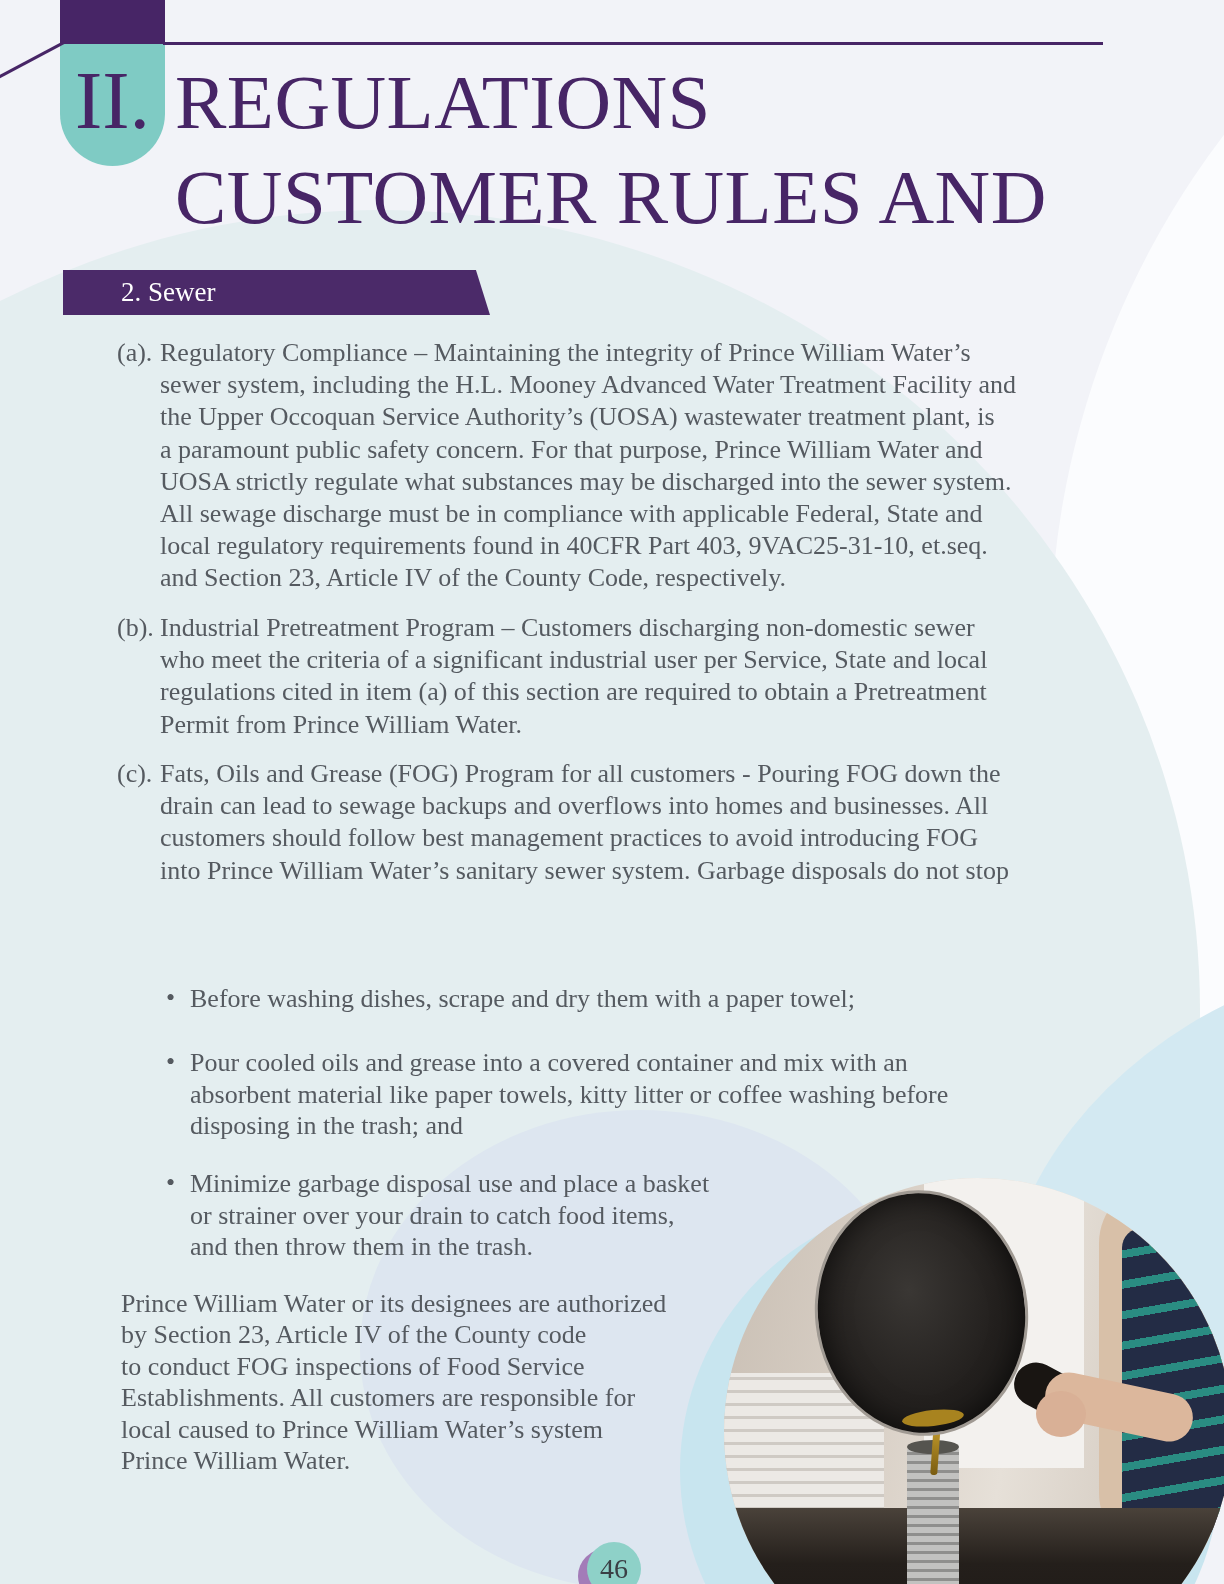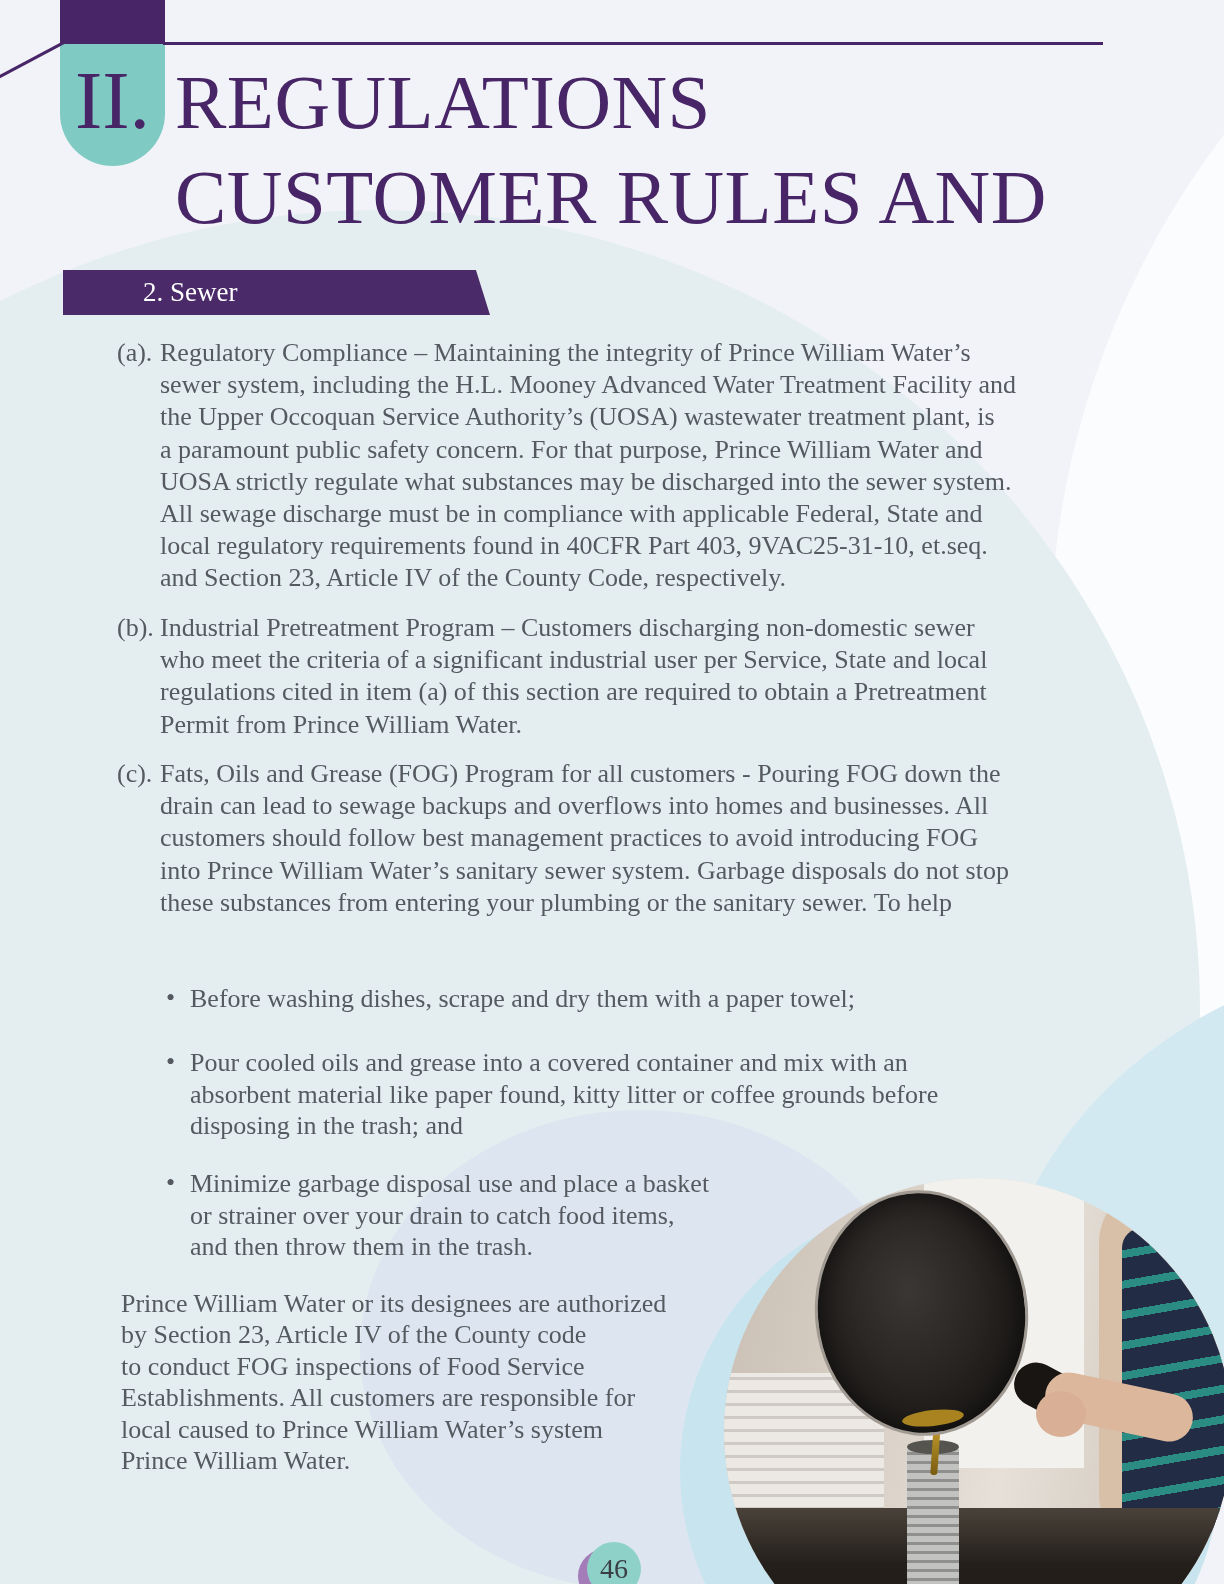--- a/index.html
+++ b/index.html
@@ -23,21 +23,21 @@
     font-size:82px; font-weight:300; color:#472566; line-height:1; }
   .hdr-rule { left:163px; top:42px; width:940px; height:3px; background:#472566; }
   .hdr-diag { left:-2px; top:76px; width:76px; height:3px; background:#472566;
     transform:rotate(-28deg); transform-origin:left center; }
   .title { left:175px; top:55px; font-size:77px; font-weight:300; color:#472566;
     line-height:95px; letter-spacing:0.5px; white-space:nowrap; }
 
   
   .banner { left:63px; top:270px; width:427px; height:45px; background:#4b2a69;
     clip-path:polygon(0 0, 96.7% 0, 100% 100%, 0 100%); }
-  .banner-text { color:#ffffff; font-size:27px; line-height:45px; padding-left:80px; font-weight:400; }
+  .banner-text { color:#ffffff; font-size:27px; line-height:45px; padding-left:58px; font-weight:400; }
 
   
   .para, .bullet, .closing {
     font-size:26px; font-weight:300; color:#555a60; white-space:nowrap;
   }
   .para { left:160px; line-height:32.2px; }
   .para .plabel { position:absolute; left:-43px; top:0; }
   #para-a { top:337px; } #para-b { top:612px; } #para-c { top:758px; }
   .bullet { left:190px; line-height:31.5px; }
   .bullet .bdot { position:absolute; left:-24px; top:-1px; }
@@ -130,35 +130,34 @@
       </div>
   </div>
 
   <div id="para-c" class="abs para">
     <span class="plabel">(c).</span>
     <div>
         <div class="line">Fats, Oils and Grease (FOG) Program for all customers - Pouring FOG down the</div>
         <div class="line">drain can lead to sewage backups and overflows into homes and businesses. All</div>
         <div class="line">customers should follow best management practices to avoid introducing FOG</div>
         <div class="line">into Prince William Water’s sanitary sewer system. Garbage disposals do not stop</div>
-        <div class="line">these substances from entering your plumbing or the sanitary sewer. To help</div>
       </div>
   </div>
 
   <div id="bullet-1" class="abs bullet">
     <span class="bdot">•</span>
     <div>
         <div class="line">Before washing dishes, scrape and dry them with a paper towel;</div>
       </div>
   </div>
   <div id="bullet-2" class="abs bullet">
     <span class="bdot">•</span>
     <div>
         <div class="line">Pour cooled oils and grease into a covered container and mix with an</div>
-        <div class="line">absorbent material like paper found, kitty litter or coffee grounds before</div>
+        <div class="line">absorbent material like paper towels, kitty litter or coffee washing before</div>
         <div class="line">disposing in the trash; and</div>
       </div>
   </div>
   <div id="bullet-3" class="abs bullet">
     <span class="bdot">•</span>
     <div>
         <div class="line">Minimize garbage disposal use and place a basket</div>
         <div class="line">or strainer over your drain to catch food items,</div>
         <div class="line">and then throw them in the trash.</div>
       </div>

